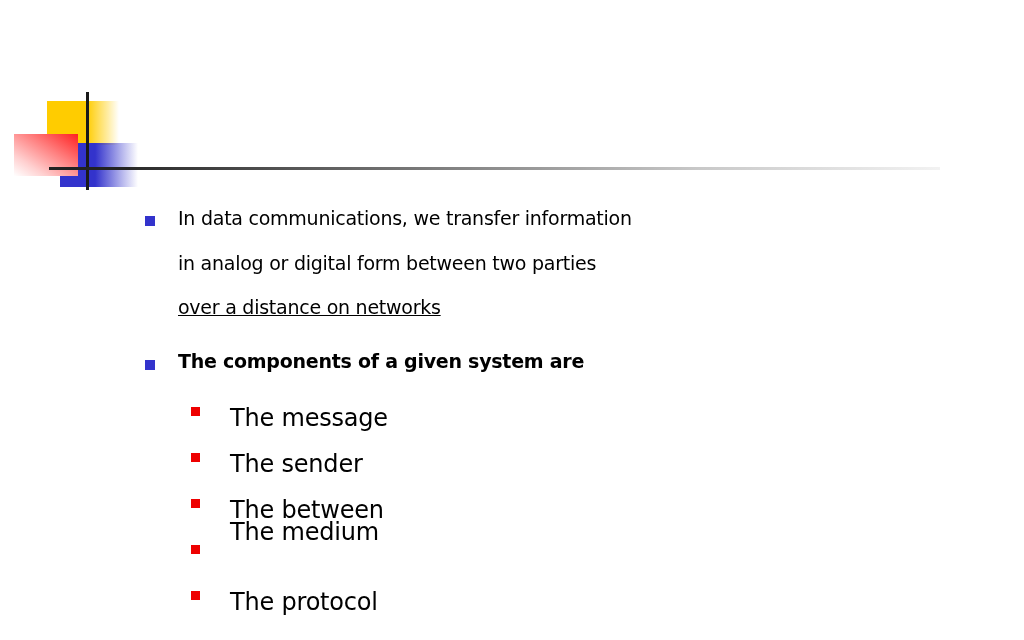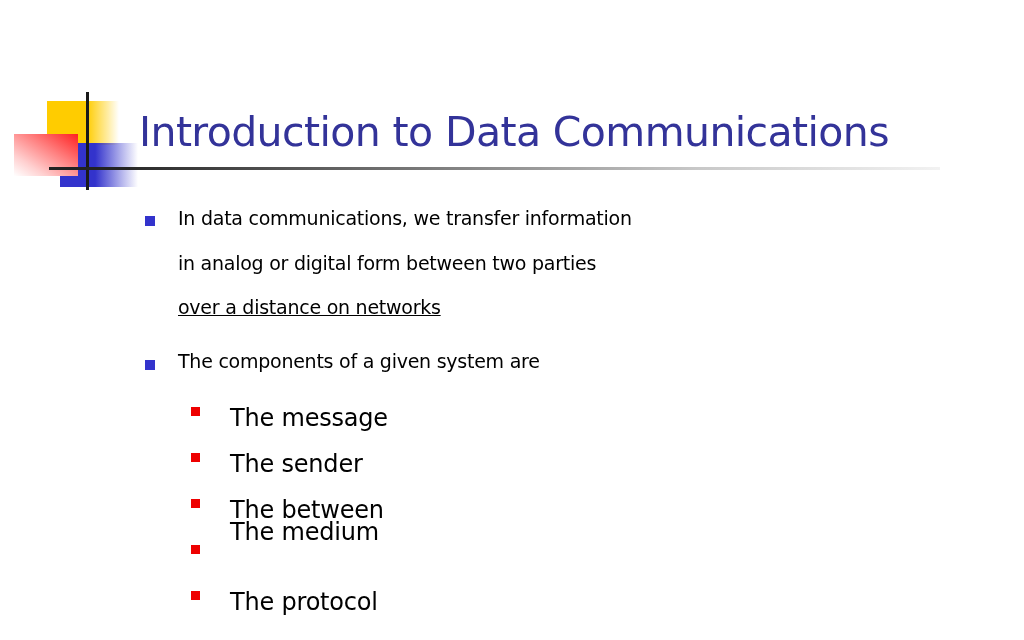--- a/index.html
+++ b/index.html
@@ -67,31 +67,30 @@
   <div class="logo">
     <div class="yellow"></div>
     <div class="blue"></div>
     <div class="red"></div>
     <div class="vline"></div>
     <div class="hline-stub"></div>
   </div>
 
   <div class="title-rule"></div>
 
-  <h1 class="title">Introduction to Data Communications</h1>
 
   <div class="content">
 
     <div class="bullet-blue" style="left:145px; top:216px;"></div>
     <p class="l1" style="top:196px;">In data communications, we transfer information</p>
     <p class="l1" style="top:241px;">in analog or digital form between two parties</p>
     <p class="l1" style="top:285px;text-decoration:underline;">over a distance on networks</p>
 
     <div class="bullet-blue" style="left:145px; top:360px;"></div>
-    <p class="l1" style="top:339px;">The components of a given system are</p>
+    <p class="l1" style="top:339px;font-weight:bold;">The components of a given system are</p>
 
     <div class="bullet-red" style="left:191px; top:407px;"></div>
     <p class="l2" style="top:394px;">The message</p>
 
     <div class="bullet-red" style="left:191px; top:453px;"></div>
     <p class="l2" style="top:440px;">The sender</p>
 
     <div class="bullet-red" style="left:191px; top:499px;"></div>
     <p class="l2" style="top:486px;">The between</p>
 

